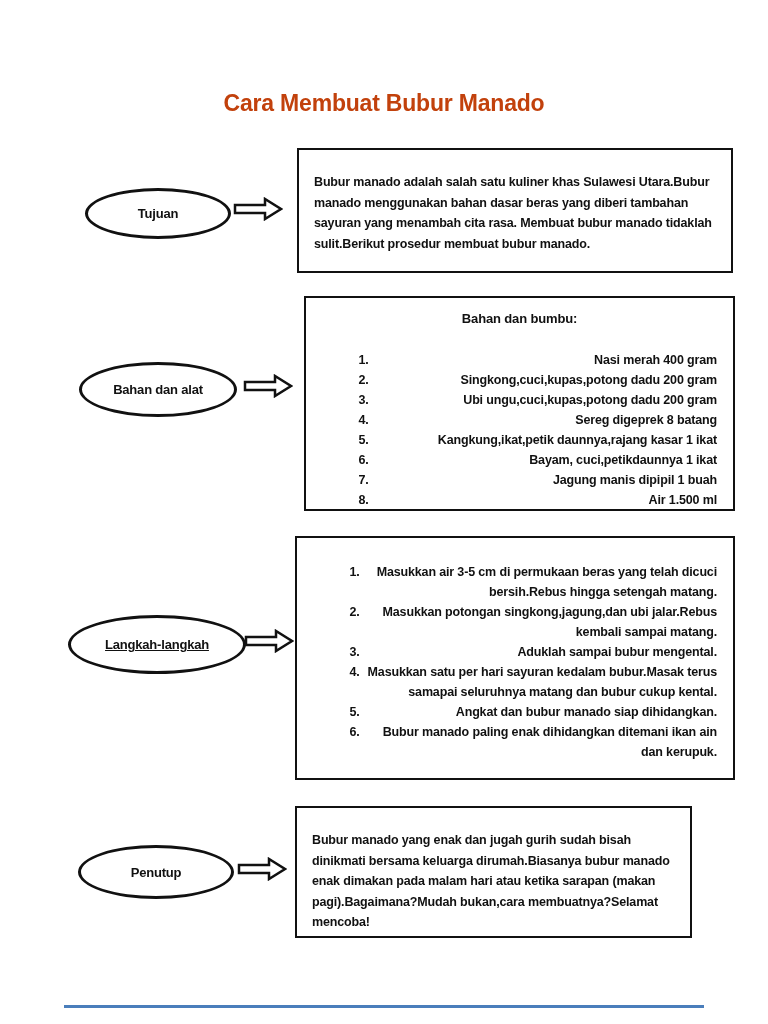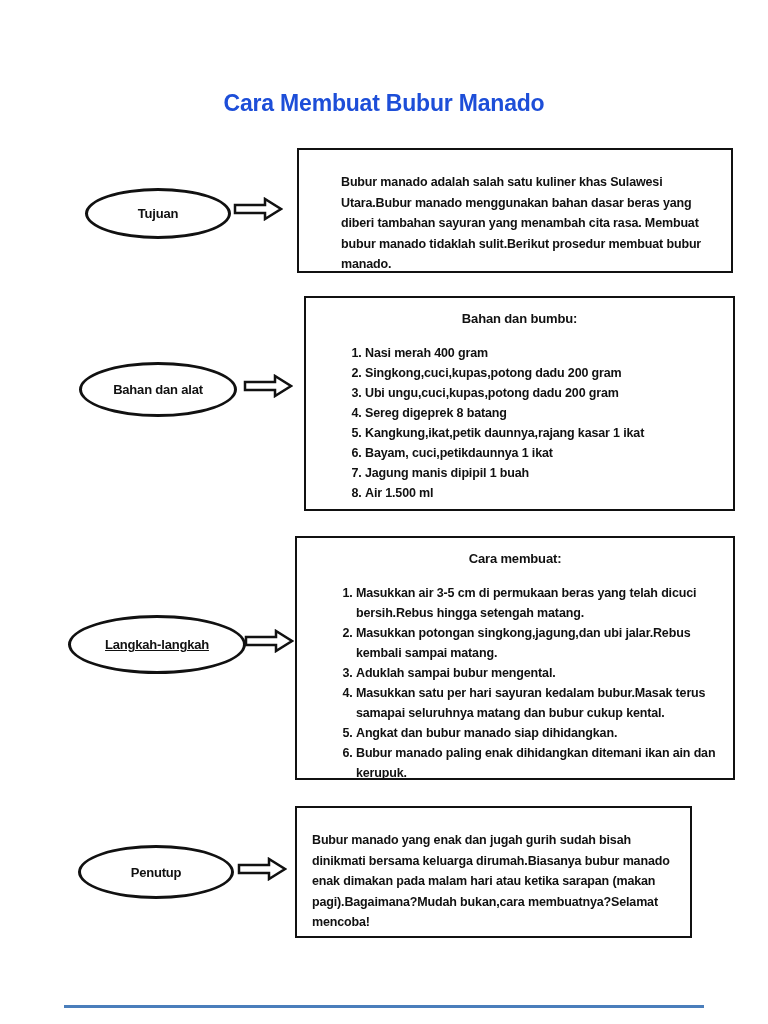--- a/index.html
+++ b/index.html
@@ -13,21 +13,21 @@
     overflow: hidden;
   }
   .title {
     position: absolute;
     left: 0; right: 0; top: 90px;
     margin: 0;
     text-align: center;
     font-size: 23px;
     font-weight: 700;
     letter-spacing: -0.2px;
-    color: #1d4ed8;
+    color: #c2410c;
   }
   .ellipse {
     position: absolute;
     border: 3px solid #111111;
     border-radius: 50%;
     background: #ffffff;
     display: flex;
     align-items: center;
     justify-content: center;
   }
@@ -54,33 +54,34 @@
   }
   .tbox h3 {
     margin: 0;
     padding-top: 13px;
     text-align: center;
     font-size: 13px;
     font-weight: 700;
     letter-spacing: -0.15px;
   }
   .tbox ol {
-    margin: 3px;
+    margin: 10px;
     padding: 14px 6px 0 56px;
     font-size: 12.5px;
     font-weight: 700;
     letter-spacing: -0.15px;
+    text-align: right;
   }
   .tbox ol li { line-height: 20px; }
   .list-tight li { line-height: 19.5px; }
 
   
   .r1-ellipse { left: 85px;  top: 188px; width: 140px; height: 45px; }
   .r1-arrow   { left: 233px; top: 197px; }
-  .r1-box     { left: 297px; top: 148px; width: 436px; height: 125px; padding-left: 27px; }
+  .r1-box     { left: 297px; top: 148px; width: 436px; height: 125px; }
 
   .r2-ellipse { left: 79px;  top: 362px; width: 152px; height: 49px; }
   .r2-arrow   { left: 243px; top: 374px; }
   .r2-box     { left: 304px; top: 296px; width: 431px; height: 215px; }
 
   .r3-ellipse { left: 68px;  top: 615px; width: 172px; height: 53px; text-decoration: underline; }
   .r3-arrow   { left: 244px; top: 629px; }
   .r3-box     { left: 295px; top: 536px; width: 440px; height: 244px; }
 
   .r4-ellipse { left: 78px;  top: 845px; width: 150px; height: 48px; }
@@ -130,21 +131,20 @@
       </ol>
   </div>
 
   <div class="ellipse r3-ellipse">
     <span>Langkah-langkah</span>
   </div>
   <svg class="arrow r3-arrow" viewBox="0 0 50 24">
     <polygon points="2,8 32,8 32,2 48,12 32,22 32,16 2,16" fill="#ffffff" stroke="#111111" stroke-width="2.5"></polygon>
   </svg>
   <div class="tbox r3-box">
-    <h3>Cara membuat:</h3>
     <ol class="list-tight">
         <li>Masukkan air 3-5 cm di permukaan beras yang telah dicuci bersih.Rebus hingga setengah matang.</li>
         <li>Masukkan potongan singkong,jagung,dan ubi jalar.Rebus kembali sampai matang.</li>
         <li>Aduklah sampai bubur mengental.</li>
         <li>Masukkan satu per hari sayuran kedalam bubur.Masak terus samapai seluruhnya matang dan bubur cukup kental.</li>
         <li>Angkat dan bubur manado siap dihidangkan.</li>
         <li>Bubur manado paling enak dihidangkan ditemani ikan ain dan kerupuk.</li>
       </ol>
   </div>
 

